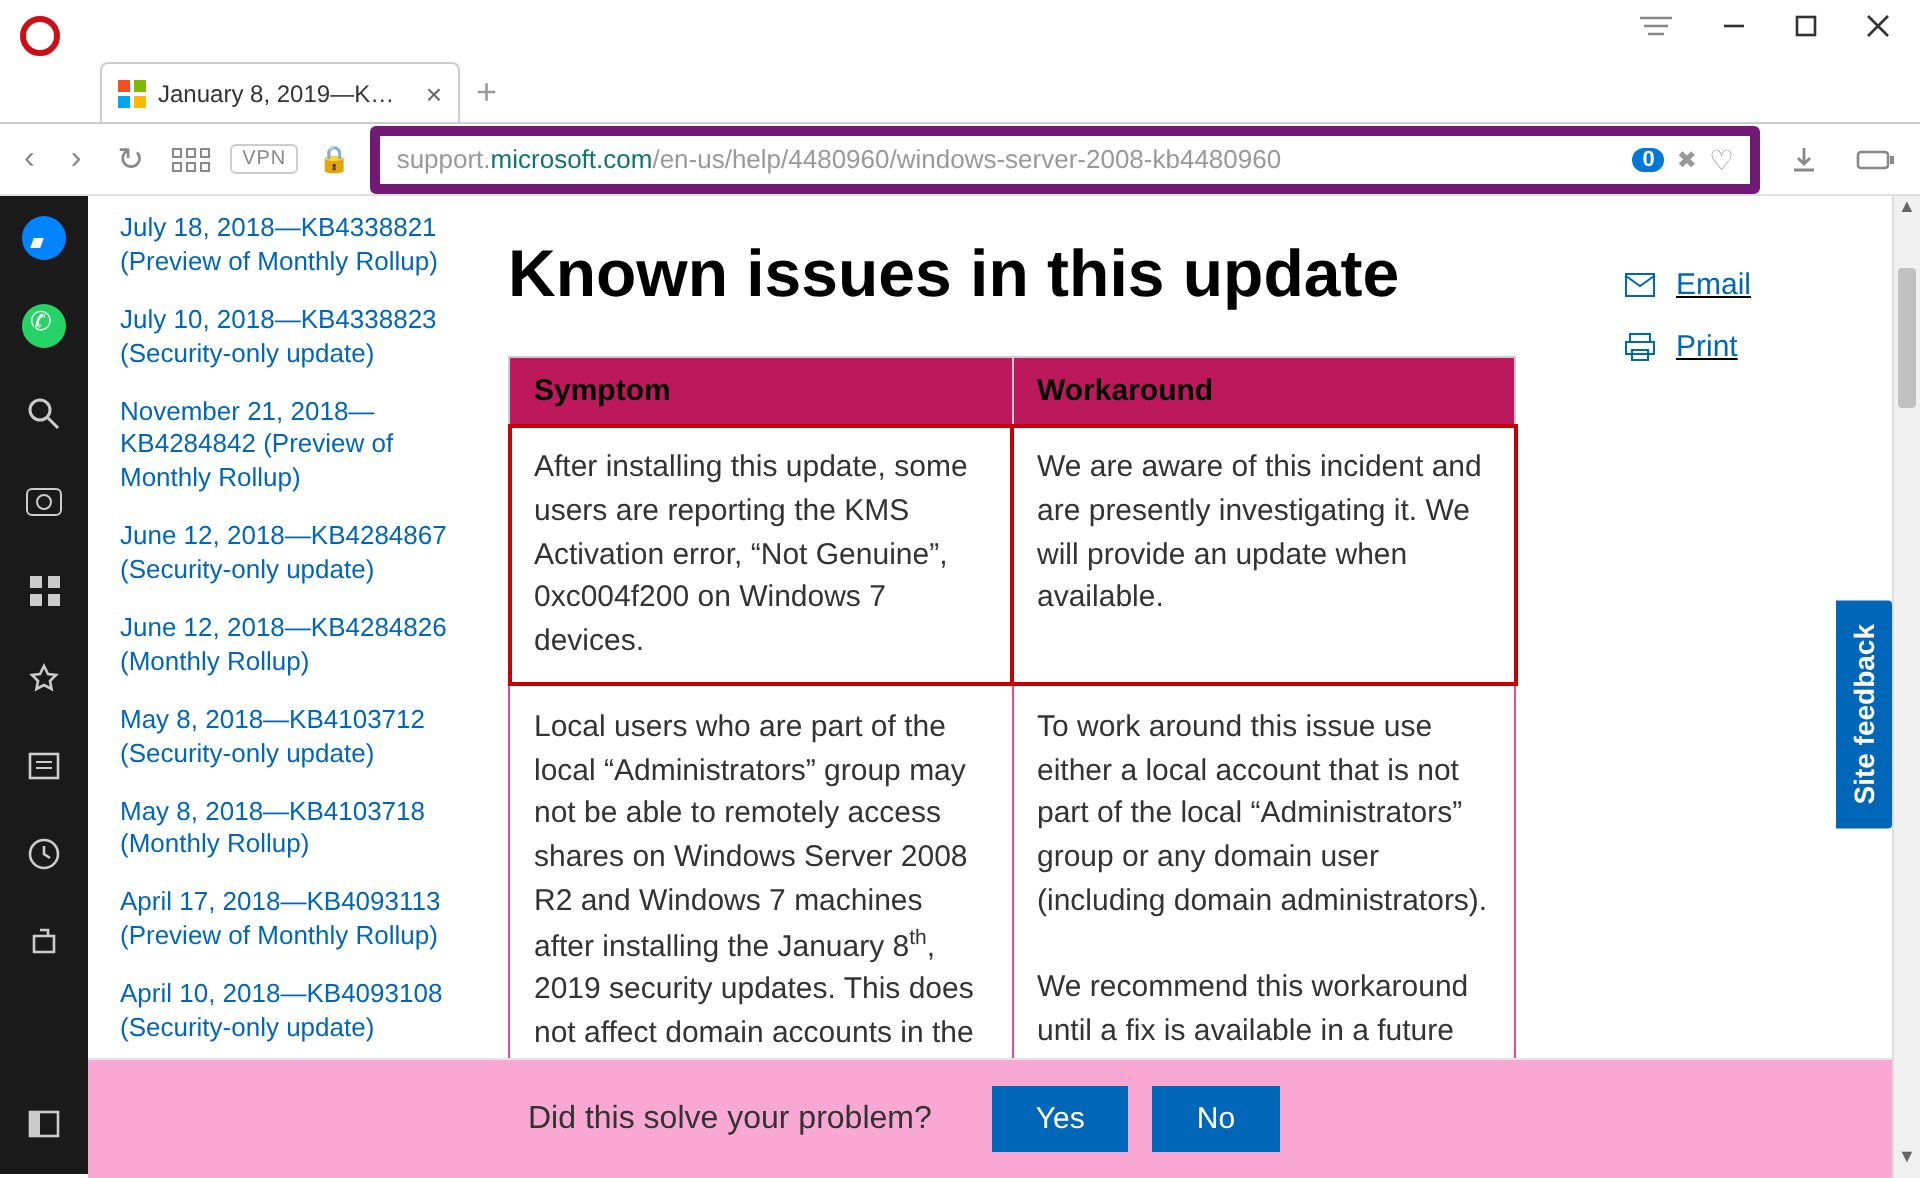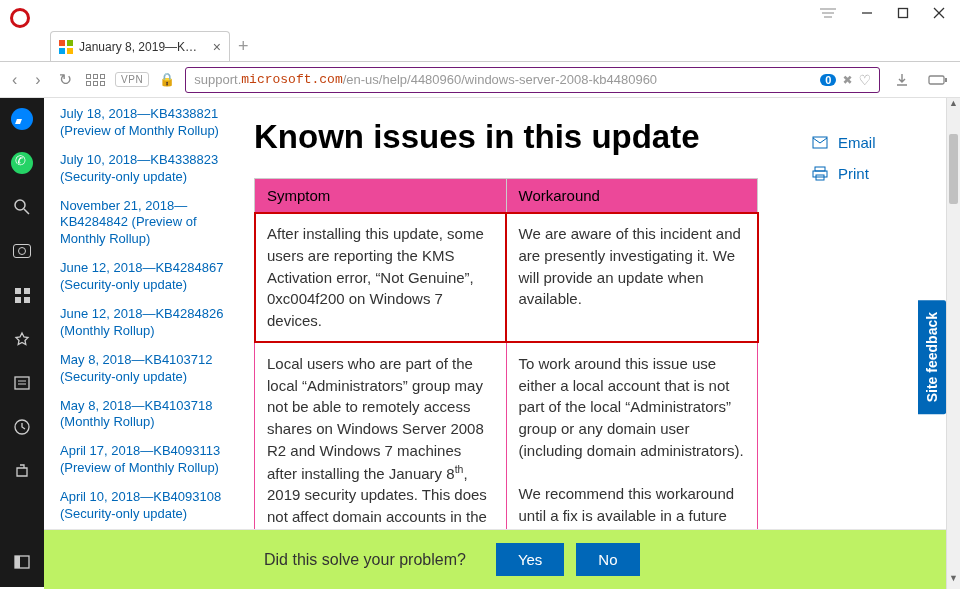--- a/index.html
+++ b/index.html
@@ -11,47 +11,47 @@
 .tabstrip { height: 32px; display: flex; align-items: flex-end; padding-left: 50px; border-bottom: 1px solid #ccc; }
 .tab { display: flex; align-items: center; background: #fff; border: 1px solid #ccc; border-bottom: none; padding: 6px 8px; border-radius: 4px 4px 0 0; max-width: 180px; height: 30px; }
 .tab-favicon { width: 14px; height: 14px; margin-right: 6px; flex-shrink: 0; }
 .tab-title { font-size: 12px; white-space: nowrap; overflow: hidden; text-overflow: ellipsis; color: #333; }
 .tab-close { margin-left: 8px; color: #666; font-size: 14px; cursor: pointer; }
 .newtab { margin-left: 8px; color: #999; font-size: 18px; cursor: pointer; margin-bottom: 4px; }
 .navbar { height: 36px; display: flex; align-items: center; padding: 0 8px; border-bottom: 1px solid #e0e0e0; gap: 10px; }
 .nav-btn { color: #888; cursor: pointer; font-size: 16px; padding: 2px 4px; }
 .vpn-badge { border: 1px solid #ccc; border-radius: 3px; padding: 1px 5px; font-size: 10px; color: #888; letter-spacing: 0.5px; }
 .lock { color: #4caf50; font-size: 13px; }
-.urlbox { flex: 1; border: 1px solid #701a75; border-radius: 3px; padding: 4px 8px; display: flex; align-items: center; font-size: 13px; color: #999; }
-.url-domain { color: #c2410c; font-family: Liberation Mono, monospace; }
+.urlbox { flex: 1; border: 5px solid #701a75; border-radius: 3px; padding: 4px 8px; display: flex; align-items: center; font-size: 13px; color: #999; }
+.url-domain { color: #0f766e; }
 .url-actions { display: flex; gap: 6px; align-items: center; margin-left: auto; }
 .badge0 { background: #0078d7; color: #fff; border-radius: 8px; padding: 0 5px; font-size: 11px; font-weight: bold; }
 .x-icon { color: #999; font-size: 12px; }
 .heart { color: #999; font-size: 14px; }
 .main { display: flex; height: 489px; }
 .opera-sidebar { width: 44px; background: #1a1a1a; display: flex; flex-direction: column; align-items: center; padding-top: 10px; gap: 22px; }
 .sb-icon { width: 22px; height: 22px; color: #ccc; display: flex; align-items: center; justify-content: center; cursor: pointer; }
 .messenger { width: 22px; height: 22px; background: #0084ff; border-radius: 50%; position: relative; }
 .messenger::after { content: ""; position: absolute; bottom: 6px; left: 5px; width: 5px; height: 5px; background: #fff; transform: skewX(-20deg); }
 .whatsapp { width: 22px; height: 22px; background: #25d366; border-radius: 50%; position: relative; }
 .whatsapp::after { content: "✆"; color: #fff; position: absolute; top: 1px; left: 4px; font-size: 13px; }
 .content { flex: 1; display: flex; overflow: hidden; justify-content: flex-end; }
 .article-nav { width: 190px; padding: 8px 10px 8px 16px; overflow-y: hidden; }
 .article-nav a { display: block; color: #0067b8; text-decoration: none; font-size: 13px; line-height: 1.3; margin-bottom: 12px; }
 .article-main { flex: 1; padding: 0 20px; position: relative; overflow: hidden; }
 h1 { font-size: 33px; font-weight: 600; margin: 20px 0 22px; color: #000; }
 table.issues { width: 504px; border-collapse: collapse; }
-table.issues th { text-align: left; font-weight: 400; padding: 8px 12px; background: #ec4899; border: 1px solid #ccc; font-size: 15px; }
+table.issues th { text-align: left; font-weight: 700; padding: 8px 12px; background: #be185d; border: 1px solid #ccc; font-size: 15px; }
 table.issues td { padding: 10px 12px; border: 1px solid #ec4899; vertical-align: top; font-size: 15px; line-height: 1.45; color: #333; }
 .highlight td { outline: 2px solid #cc0000; outline-offset: -1px; }
-.actions-col { width: 168px; padding: 36px 16px 0 20px; }
+.actions-col { width: 168px; padding: 36px 16px 0 20px; text-decoration: underline; }
 .action-link { display: flex; align-items: center; color: #0067b8; font-size: 15px; margin-bottom: 14px; cursor: pointer; gap: 10px; }
 .action-icon { width: 16px; text-align: center; }
 .feedback-tab { position: absolute; right: 14px; top: 300px; background: #0067b8; color: #fff; writing-mode: vertical-rl; transform: rotate(180deg); padding: 12px 6px; font-size: 14px; font-weight: 600; cursor: pointer; border-radius: 2px 0 0 2px; }
-.footer-bar { position: absolute; bottom: 0; left: 44px; right: 14px; height: 60px; background: #bef264; border-top: 1px solid #e5e5e5; display: flex; align-items: center; padding: 0 220px; }
+.footer-bar { position: absolute; bottom: 0; left: 44px; right: 14px; height: 60px; background: #f9a8d4; border-top: 1px solid #e5e5e5; display: flex; align-items: center; padding: 0 220px; }
 .footer-q { font-size: 16px; color: #333; margin-right: 30px; }
 .btn { background: #0067b8; color: #fff; border: none; padding: 8px 22px; font-size: 15px; margin-right: 12px; cursor: pointer; }
 .scrollbar { position: absolute; right: 0; top: 98px; width: 14px; bottom: 0; background: #f0f0f0; border-left: 1px solid #ddd; }
 .scroll-up, .scroll-down { height: 16px; text-align: center; font-size: 9px; color: #666; cursor: pointer; }
 .scroll-down { position: absolute; bottom: 0; width: 100%; }
 .scroll-thumb { position: absolute; top: 36px; left: 2px; right: 2px; height: 70px; background: #c1c1c1; border-radius: 2px; }
 sup { font-size: 0.7em; }
 .camera-icon { width:18px; height:14px; border:1.5px solid #ccc; border-radius:3px; position:relative; }
 .camera-icon::after { content:""; position:absolute; top:2px; left:4px; width:6px; height:6px; border:1.5px solid #ccc; border-radius:50%; }
 .grid4 { display:grid; grid-template-columns:6px 6px; grid-template-rows:6px 6px; gap:3px; }

